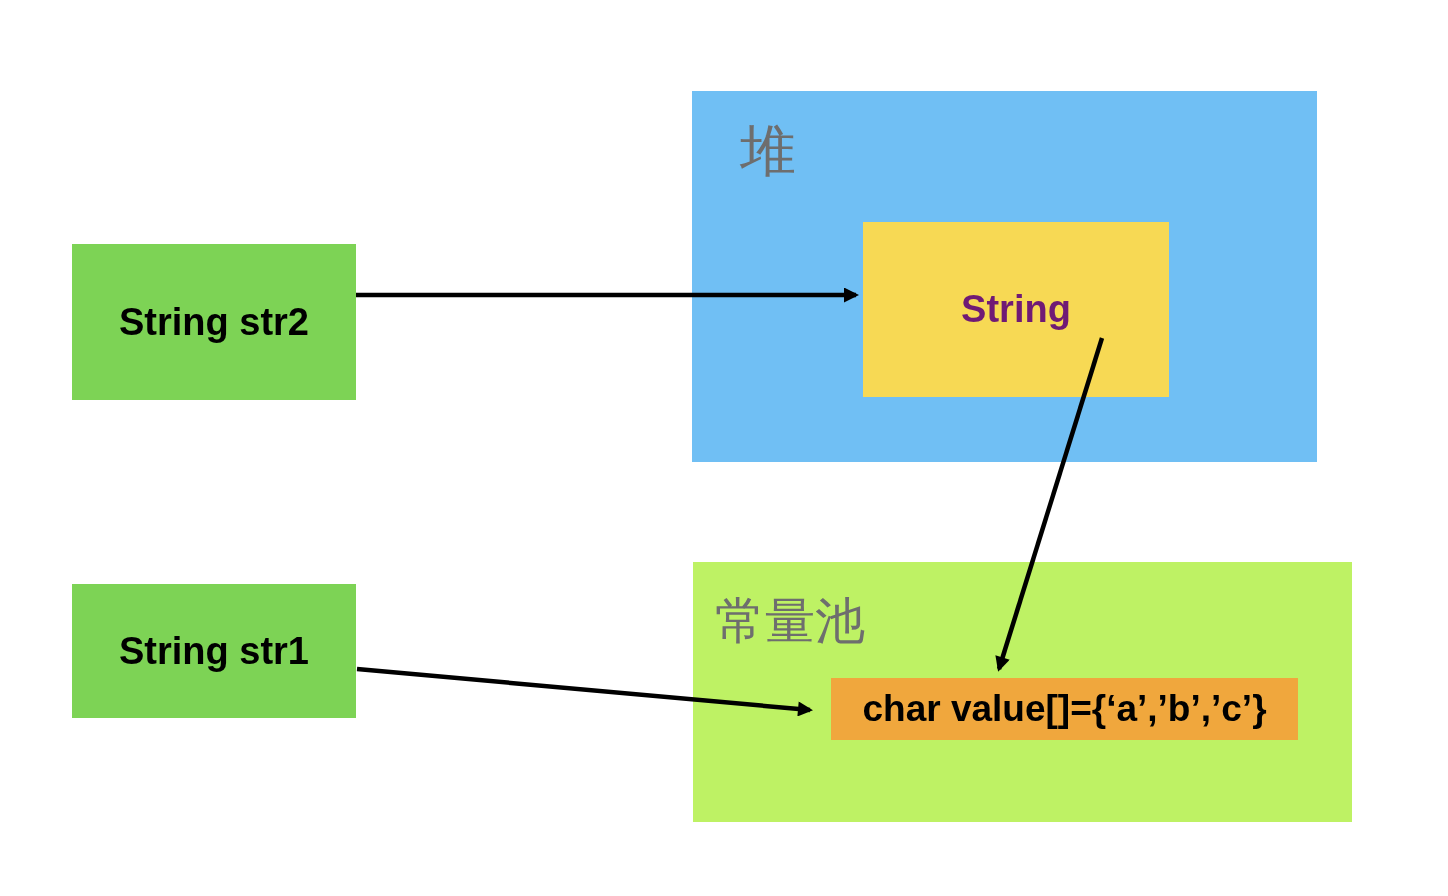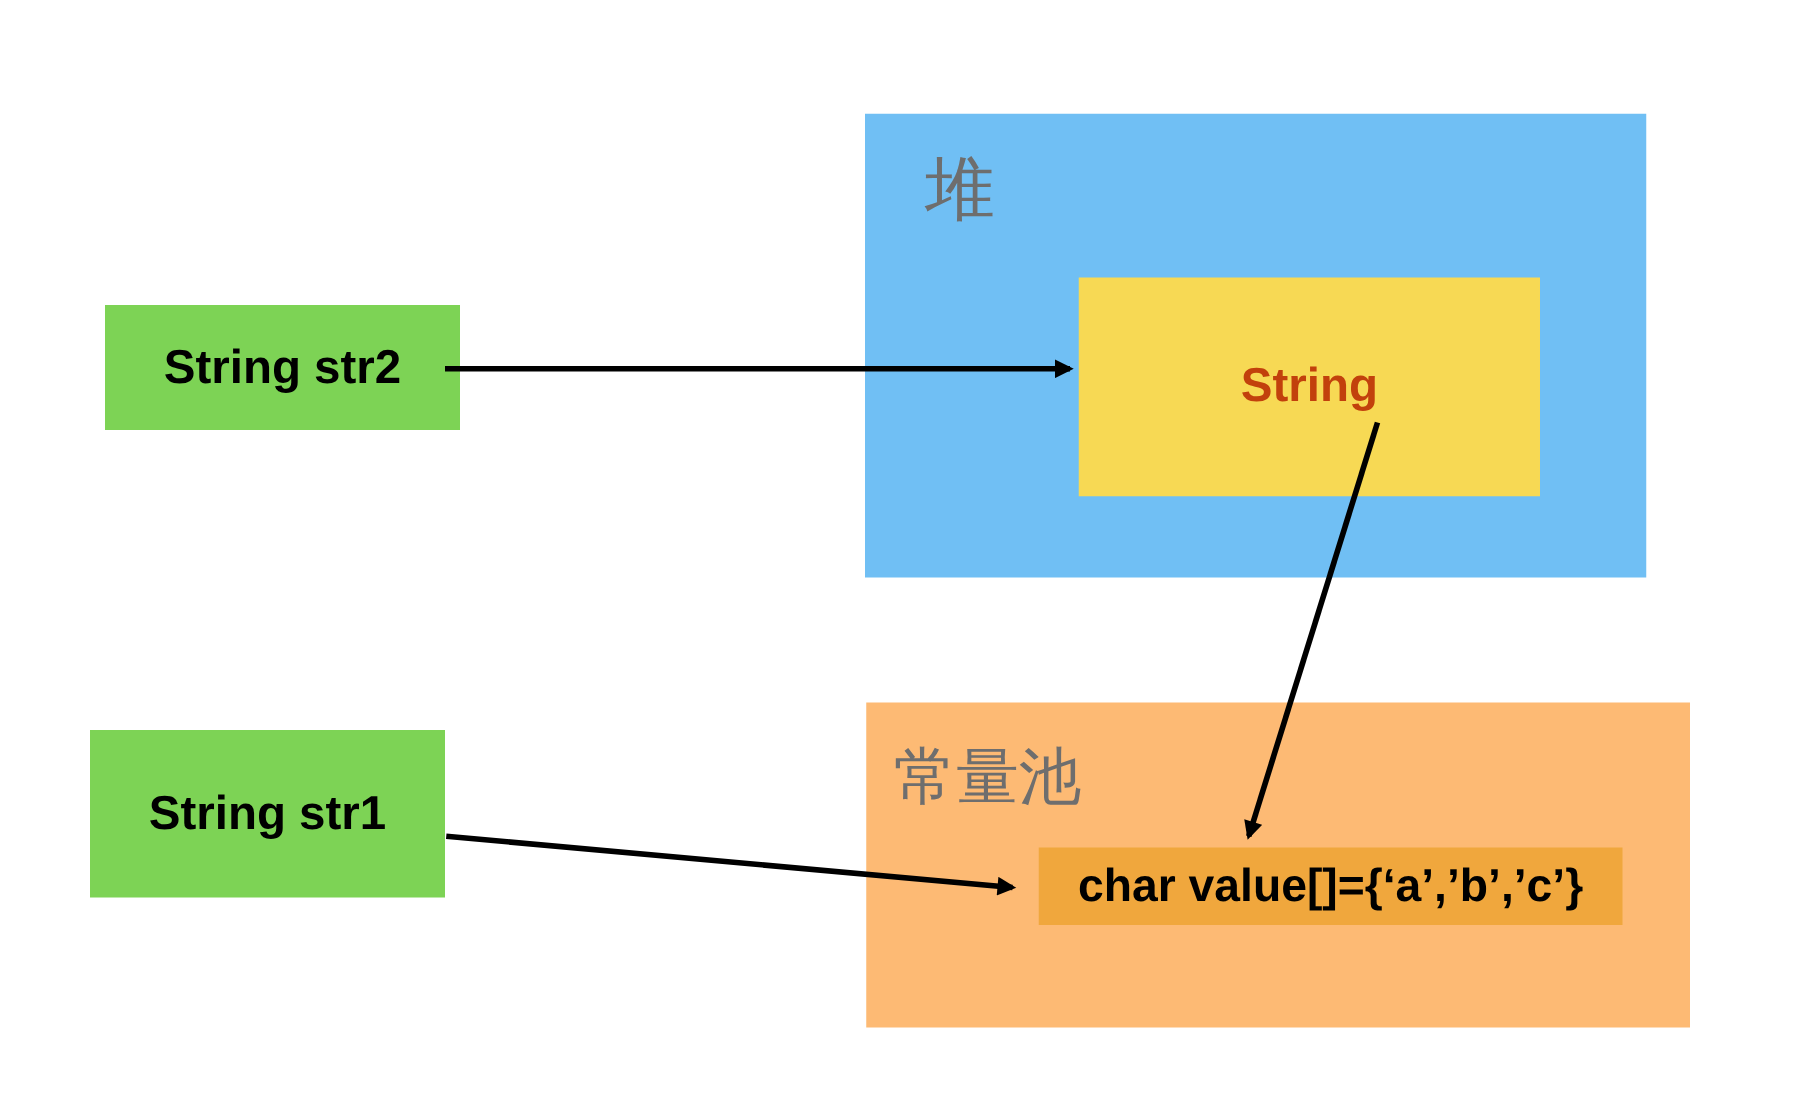--- a/index.html
+++ b/index.html
@@ -18,54 +18,54 @@
   .var-box {
     position: absolute;
     background: #7DD355;
     display: flex;
     align-items: center;
     justify-content: center;
     font-weight: bold;
     font-size: 38px;
     color: #000000;
   }
-  .var-box.str2 { left: 84px;  top: 244px; width: 284px; height: 100px; }
+  .var-box.str2 { left: 72px;  top: 244px; width: 284px; height: 156px; }
   .var-box.str1 { left: 72px;  top: 584px; width: 284px; height: 134px; }
   .region {
     position: absolute;
   }
   .region.heap {
     left: 692px; top: 91px; width: 625px; height: 371px;
     background: #70BFF4;
   }
   .region.pool {
     left: 693px; top: 562px; width: 659px; height: 260px;
-    background: #fdba74;
+    background: #bef264;
   }
   .region-label {
     position: absolute;
     color: #6E6E6E;
     font-weight: 400;
     line-height: 1;
     white-space: nowrap;
   }
   .heap .region-label { left: 48px; top: 32px; font-size: 56px; }
   .pool .region-label { left: 22px; top: 34px; font-size: 50px; }
   .string-object {
     position: absolute;
-    left: 171px; top: 131px; width: 369px; height: 175px;
+    left: 171px; top: 131px; width: 306px; height: 175px;
     background: #F7D954;
     display: flex;
     flex-direction: column;
     align-items: center;
     justify-content: center;
     font-weight: bold;
     font-size: 38px;
     line-height: 1.42;
-    color: #c2410c;
+    color: #701a75;
     text-align: center;
   }
   .char-array {
     position: absolute;
     left: 122px; top: 116px; width: 467px; height: 62px;
     background: #F0A73D;
     display: flex;
     align-items: center;
     justify-content: center;
     font-weight: bold;

